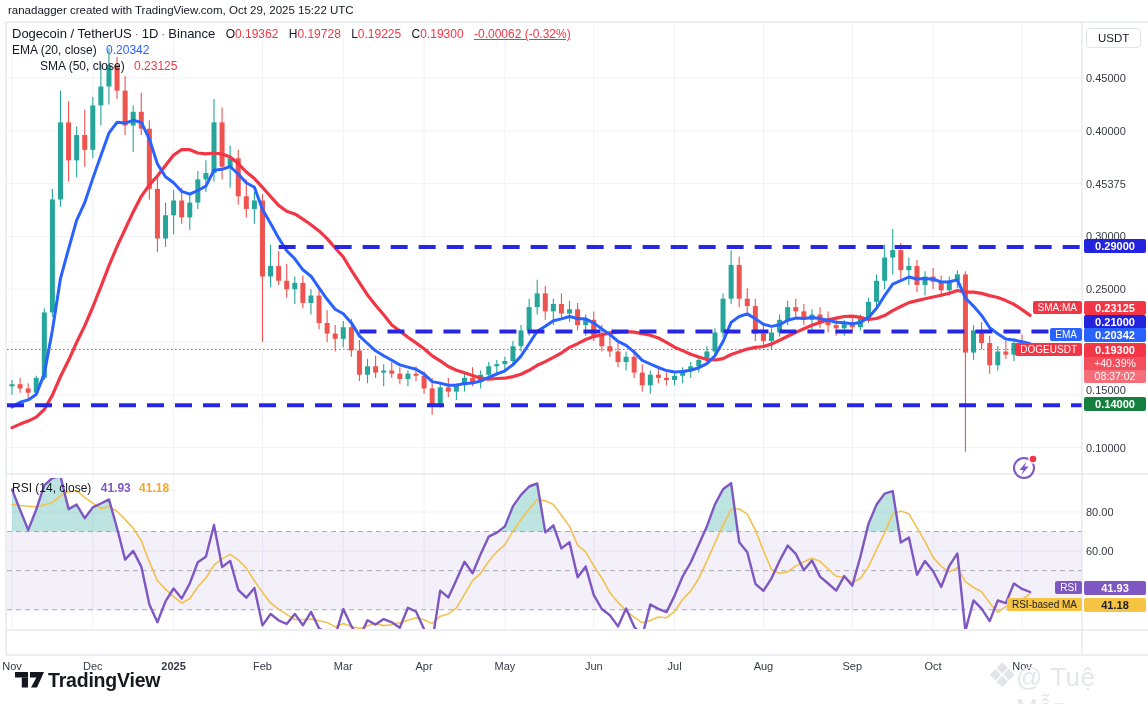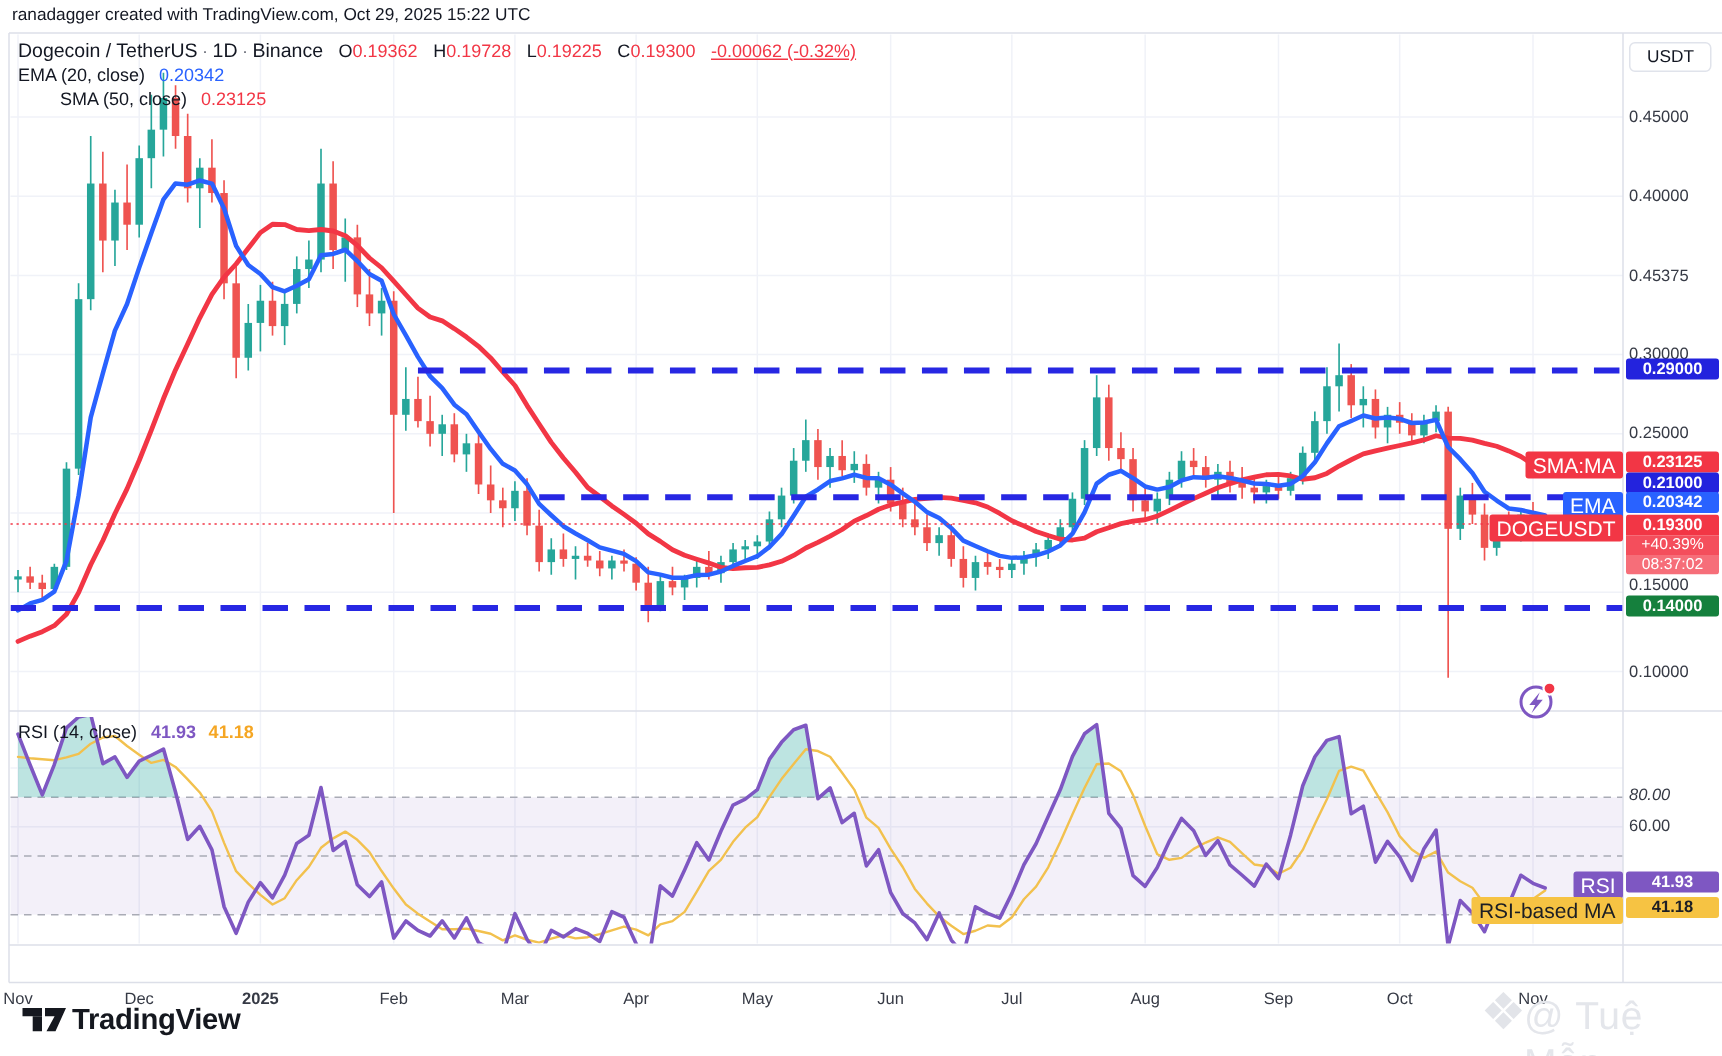--- a/index.html
+++ b/index.html
@@ -15,21 +15,21 @@
   .v-blue{color:#2962ff;}
   .v-purple{color:#7e57c2;font-weight:600;}
   .v-yellow{color:#f5a623;font-weight:600;}
   .sep{color:#6a6d78;padding:0 3px;}
   .ohlc-letter{color:#131722;margin-left:7px;}
   .ptick{position:absolute;left:1086px;font-size:11px;color:#363a45;}
   .ttick{position:absolute;top:660px;font-size:11px;color:#363a45;transform:translateX(-50%);}
   .ttick.bold{font-weight:700;}
   .badge-val{position:absolute;left:1084px;width:62px;box-sizing:border-box;text-align:center;
     font-size:11px;font-weight:600;color:#fff;border-radius:2px;padding:1px 2px;}
-  .badge-name{position:absolute;right:66px;font-size:14px;color:#fff;border-radius:2px;
+  .badge-name{position:absolute;right:66px;font-size:10px;color:#fff;border-radius:2px;
     padding:1px 5px;white-space:nowrap;}
   .usdt-btn{left:1086px;top:28px;border:1px solid #e0e3eb;border-radius:4px;background:#fff;
     font-size:11.5px;color:#131722;padding:3px 11px;}
   .tv-logo-text{left:48px;top:669px;font-size:19.5px;font-weight:700;color:#15181f;letter-spacing:-0.2px;}
   .wm-diamond{left:987px;top:655px;font-size:34px;color:#e2e4e9;}
   .wm-text{left:1016px;top:662px;font-size:26px;color:#e4e6eb;letter-spacing:0.5px;}
   .doge-block{position:absolute;left:1084px;width:62px;border-radius:2px;overflow:hidden;
     text-align:center;color:#fff;font-size:11px;}
   .doge-row1{background:#f23645;font-weight:700;padding:1px 0;}
   .doge-row2{background:rgba(242,54,69,0.88);font-size:10.5px;padding:0 0 1px;}
@@ -386,21 +386,21 @@
 
     <div class="abs usdt-btn" style="pointer-events:auto;">USDT</div>
     <div id="price-ticks">
         <div class="ptick" style="top: 72px;">0.45000</div>
         <div class="ptick" style="top: 124.8px;">0.40000</div>
         <div class="ptick" style="top: 177.6px;">0.45375</div>
         <div class="ptick" style="top: 230.4px;">0.30000</div>
         <div class="ptick" style="top: 283.2px;">0.25000</div>
         <div class="ptick" style="top: 383.8px;">0.15000</div>
         <div class="ptick" style="top: 441.6px;">0.10000</div>
-        <div class="ptick" style="top: 524px; font-style: italic;">80.00</div>
+        <div class="ptick" style="top: 506px;">80.00</div>
         <div class="ptick" style="top: 545.1px;">60.00</div>
       </div>
     <div id="time-ticks">
         <div class="ttick" style="left: 12px;">Nov</div>
         <div class="ttick" style="left: 92.8px;">Dec</div>
         <div class="ttick bold" style="left: 173.6px;">2025</div>
         <div class="ttick" style="left: 262.48px;">Feb</div>
         <div class="ttick" style="left: 343.28px;">Mar</div>
         <div class="ttick" style="left: 424.08px;">Apr</div>
         <div class="ttick" style="left: 504.88px;">May</div>

